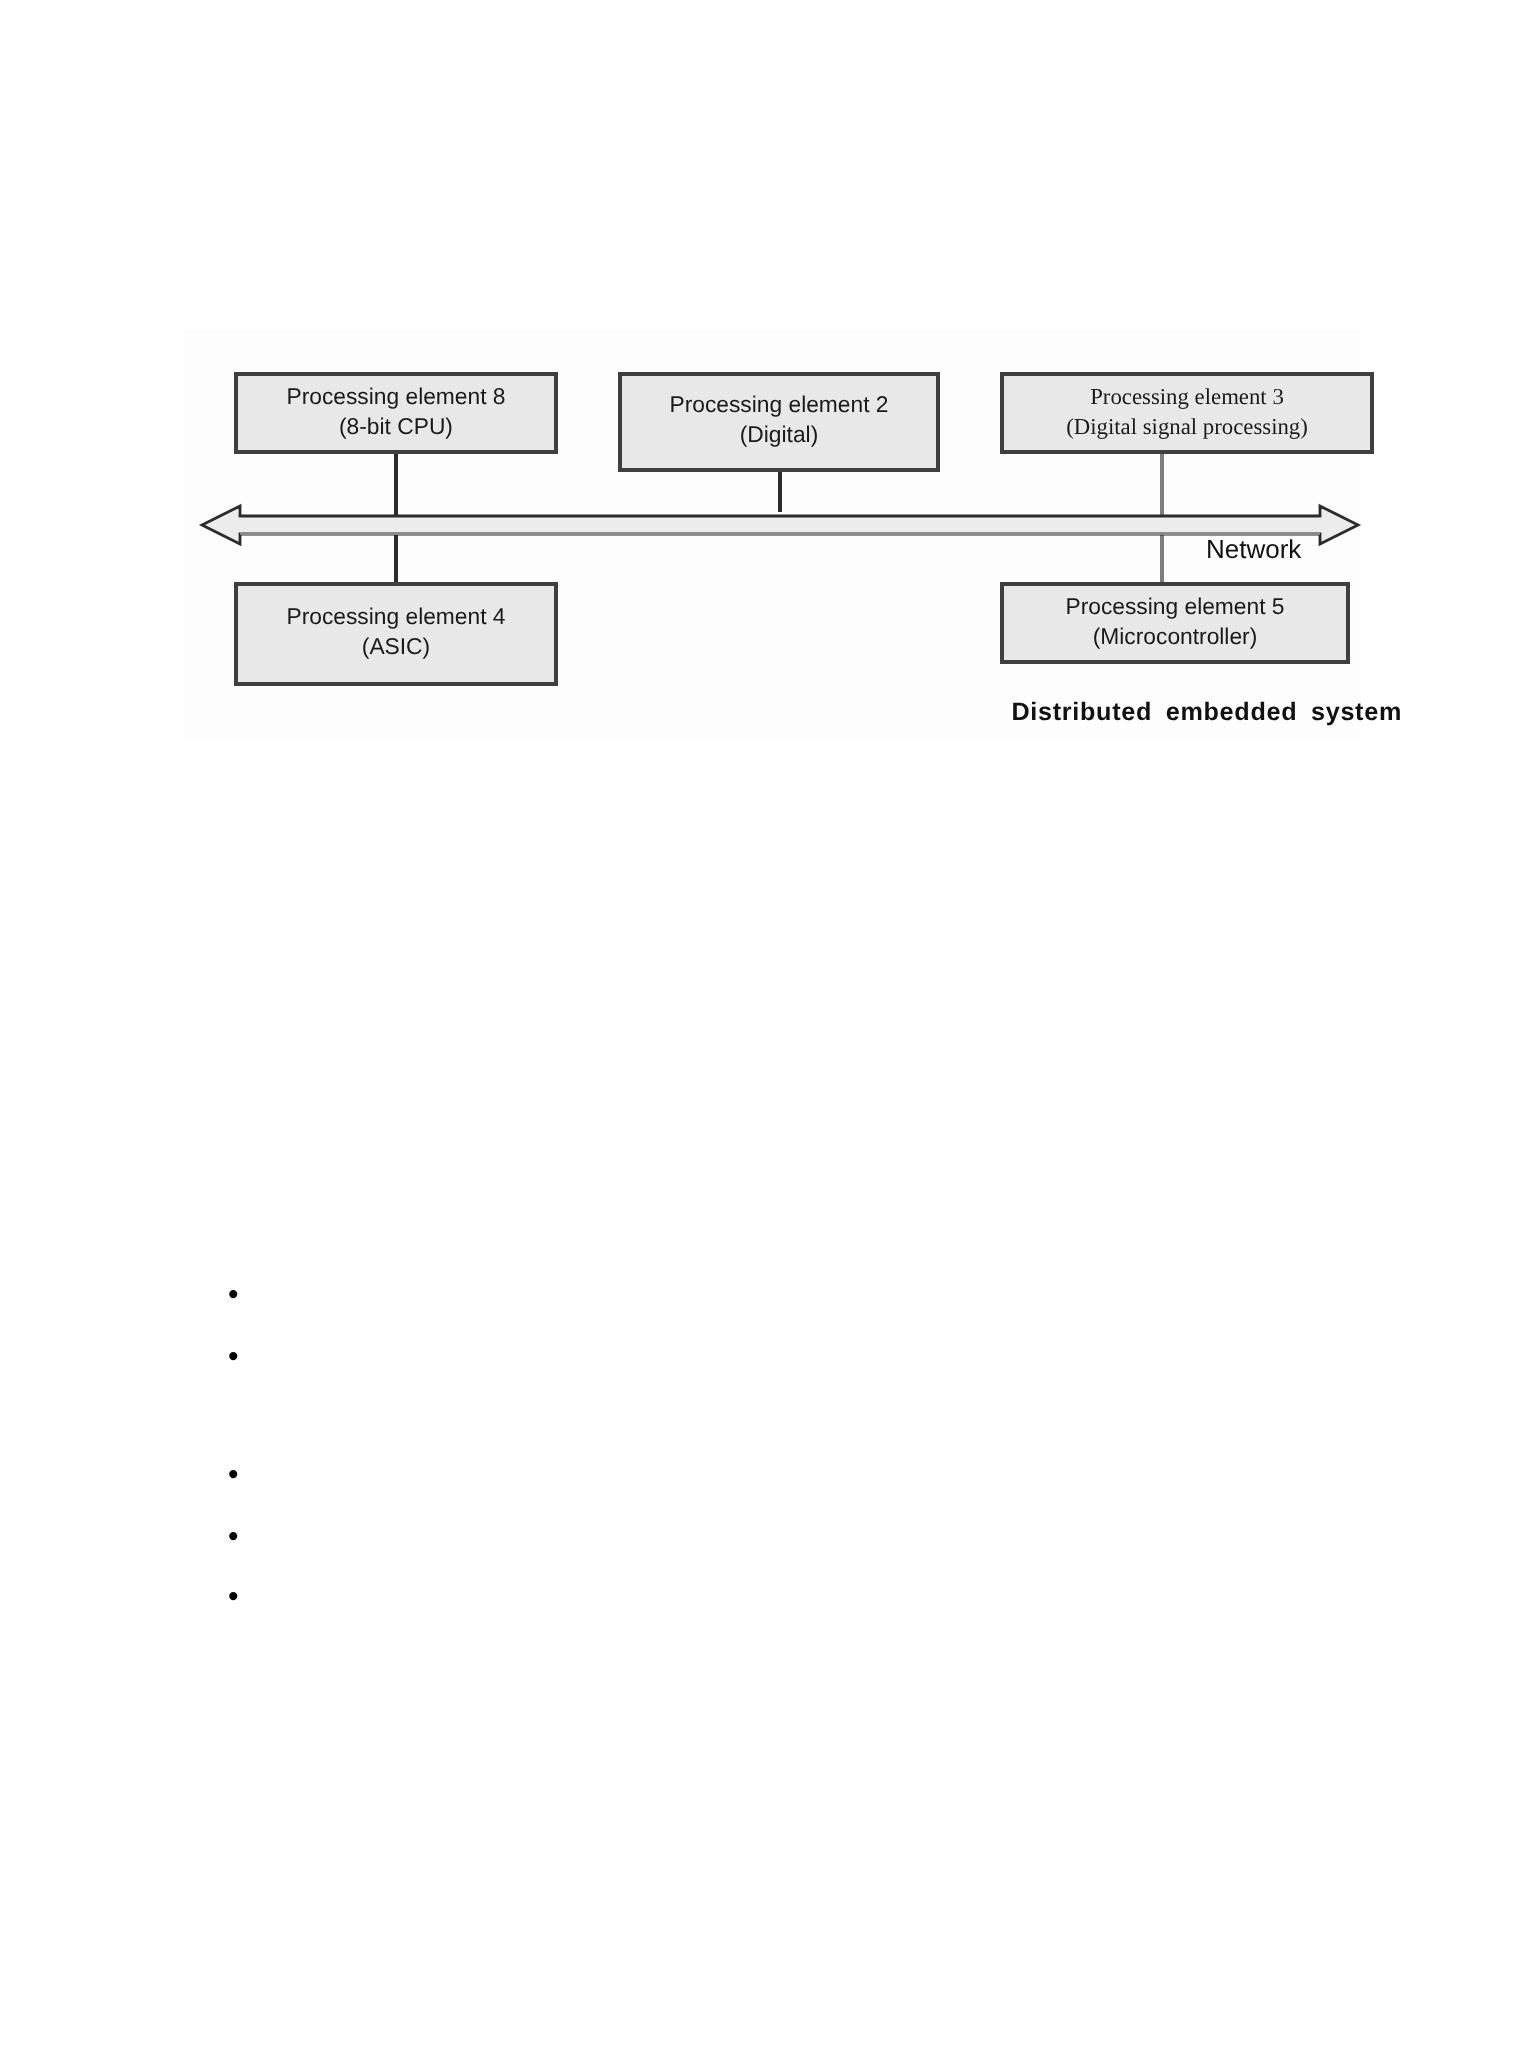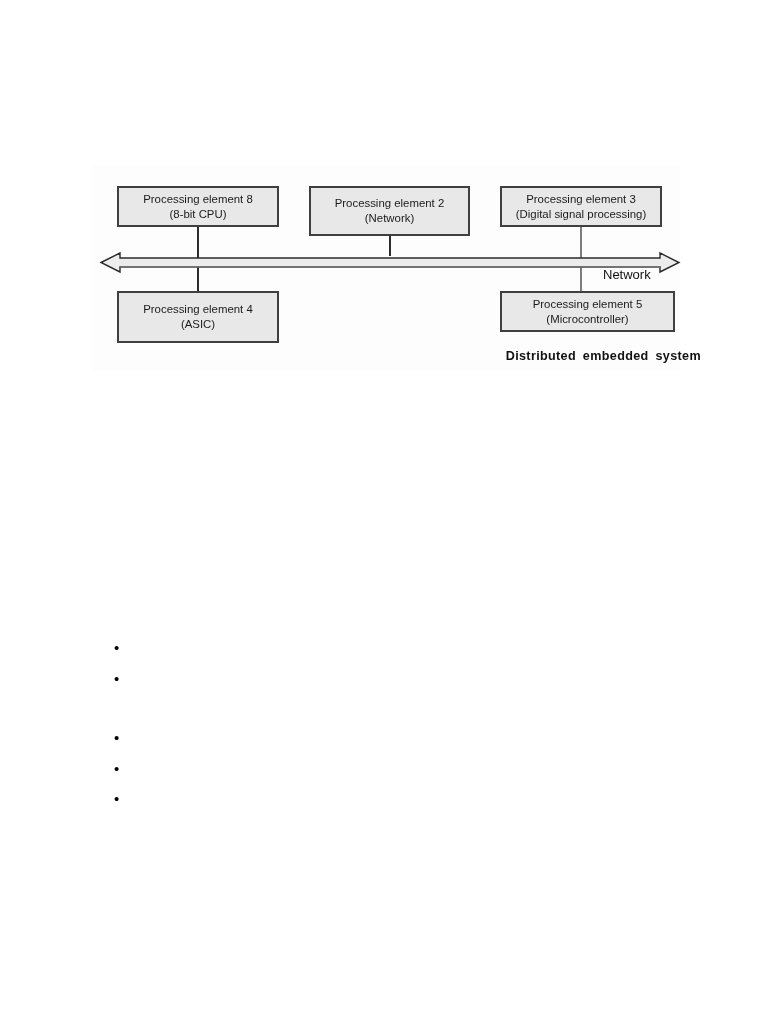--- a/index.html
+++ b/index.html
@@ -45,21 +45,21 @@
   }
   .pe-box .pe-line1,
   .pe-box .pe-line2 {
     display: block;
     white-space: nowrap;
     text-align: center;
   }
 
   #pe-1 { left: 117px; top: 186px; width: 162px; height: 41px; }
   #pe-2 { left: 309px; top: 186px; width: 161px; height: 50px; }
-  #pe-3 { left: 500px; top: 186px; width: 162px; height: 41px; }
+  #pe-3 { left: 500px; top: 186px; width: 187px; height: 41px; font-family: Liberation Serif, serif; }
   #pe-4 { left: 117px; top: 291px; width: 162px; height: 52px; }
   #pe-5 { left: 500px; top: 291px; width: 175px; height: 41px; }
 
   
   .connector {
     position: absolute;
     z-index: 2;
   }
   .connector.dark  { background: #2b2b2b; width: 2px; }
   .connector.gray  { background: #7d7d7d; width: 2px; }
@@ -162,21 +162,21 @@
 
 <div id="network-label">Network</div>
 
 <div class="pe-box" id="pe-1">
   <span class="pe-line1">Processing element 8</span>
   <span class="pe-line2">(8-bit CPU)</span>
 </div>
 
 <div class="pe-box" id="pe-2">
   <span class="pe-line1">Processing element 2</span>
-  <span class="pe-line2">(Network)</span>
+  <span class="pe-line2">(Digital)</span>
 </div>
 
 <div class="pe-box" id="pe-3">
   <span class="pe-line1">Processing element 3</span>
   <span class="pe-line2">(Digital signal processing)</span>
 </div>
 
 <div class="pe-box" id="pe-4">
   <span class="pe-line1">Processing element 4</span>
   <span class="pe-line2">(ASIC)</span>

